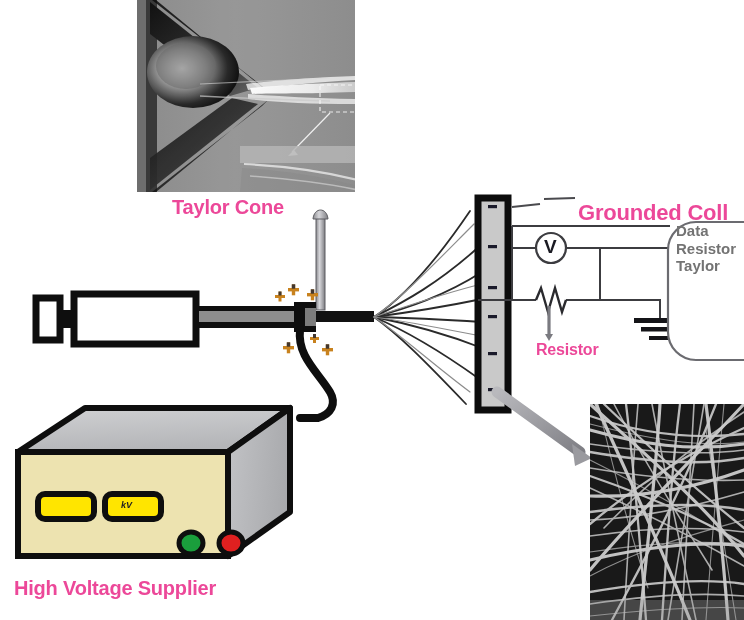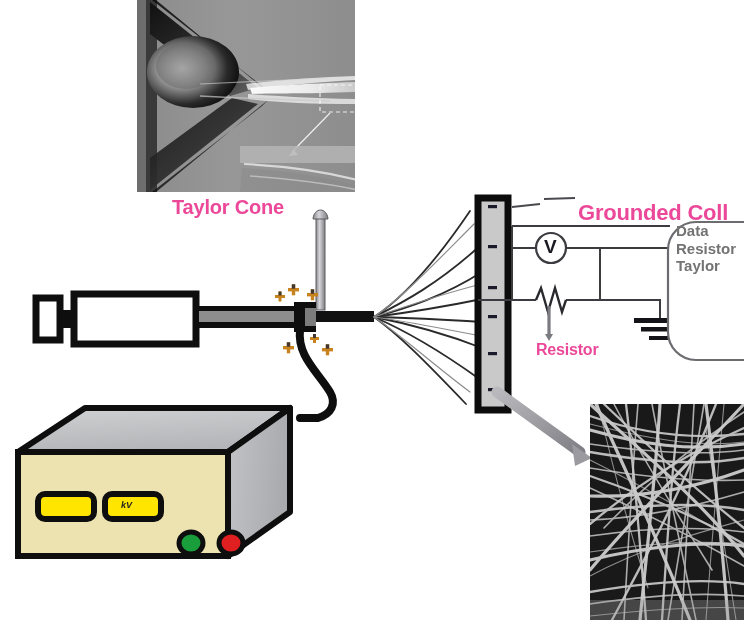--- a/index.html
+++ b/index.html
@@ -261,20 +261,21 @@
 
       <ellipse cx="191" cy="543" rx="12" ry="11" fill="#1A9E3C" stroke="#0e0e0e" stroke-width="5"></ellipse>
       <ellipse cx="231" cy="543" rx="12" ry="11" fill="#E02020" stroke="#0e0e0e" stroke-width="5"></ellipse>
     </g>
   </svg>
 
   <div class="kvtxt" style="left:121px;top:500px;font-style:italic;">kV</div>
 
   <div class="lbl" id="grounded-label">Grounded Coll</div>
   <div class="lbl" id="resistor-label">Resistor</div>
+  <div class="lbl" id="hv-label">High Voltage Supplier</div>
 
   <div id="daq-text">
     <div>Data</div>
     <div>Resistor</div>
     <div>Taylor</div>
   </div>
 
   <div style="position:absolute;left:544px;top:236px;font-size:19px;font-weight:bold;color:#1a1a22;">V</div>
 
   <svg class="layer">

